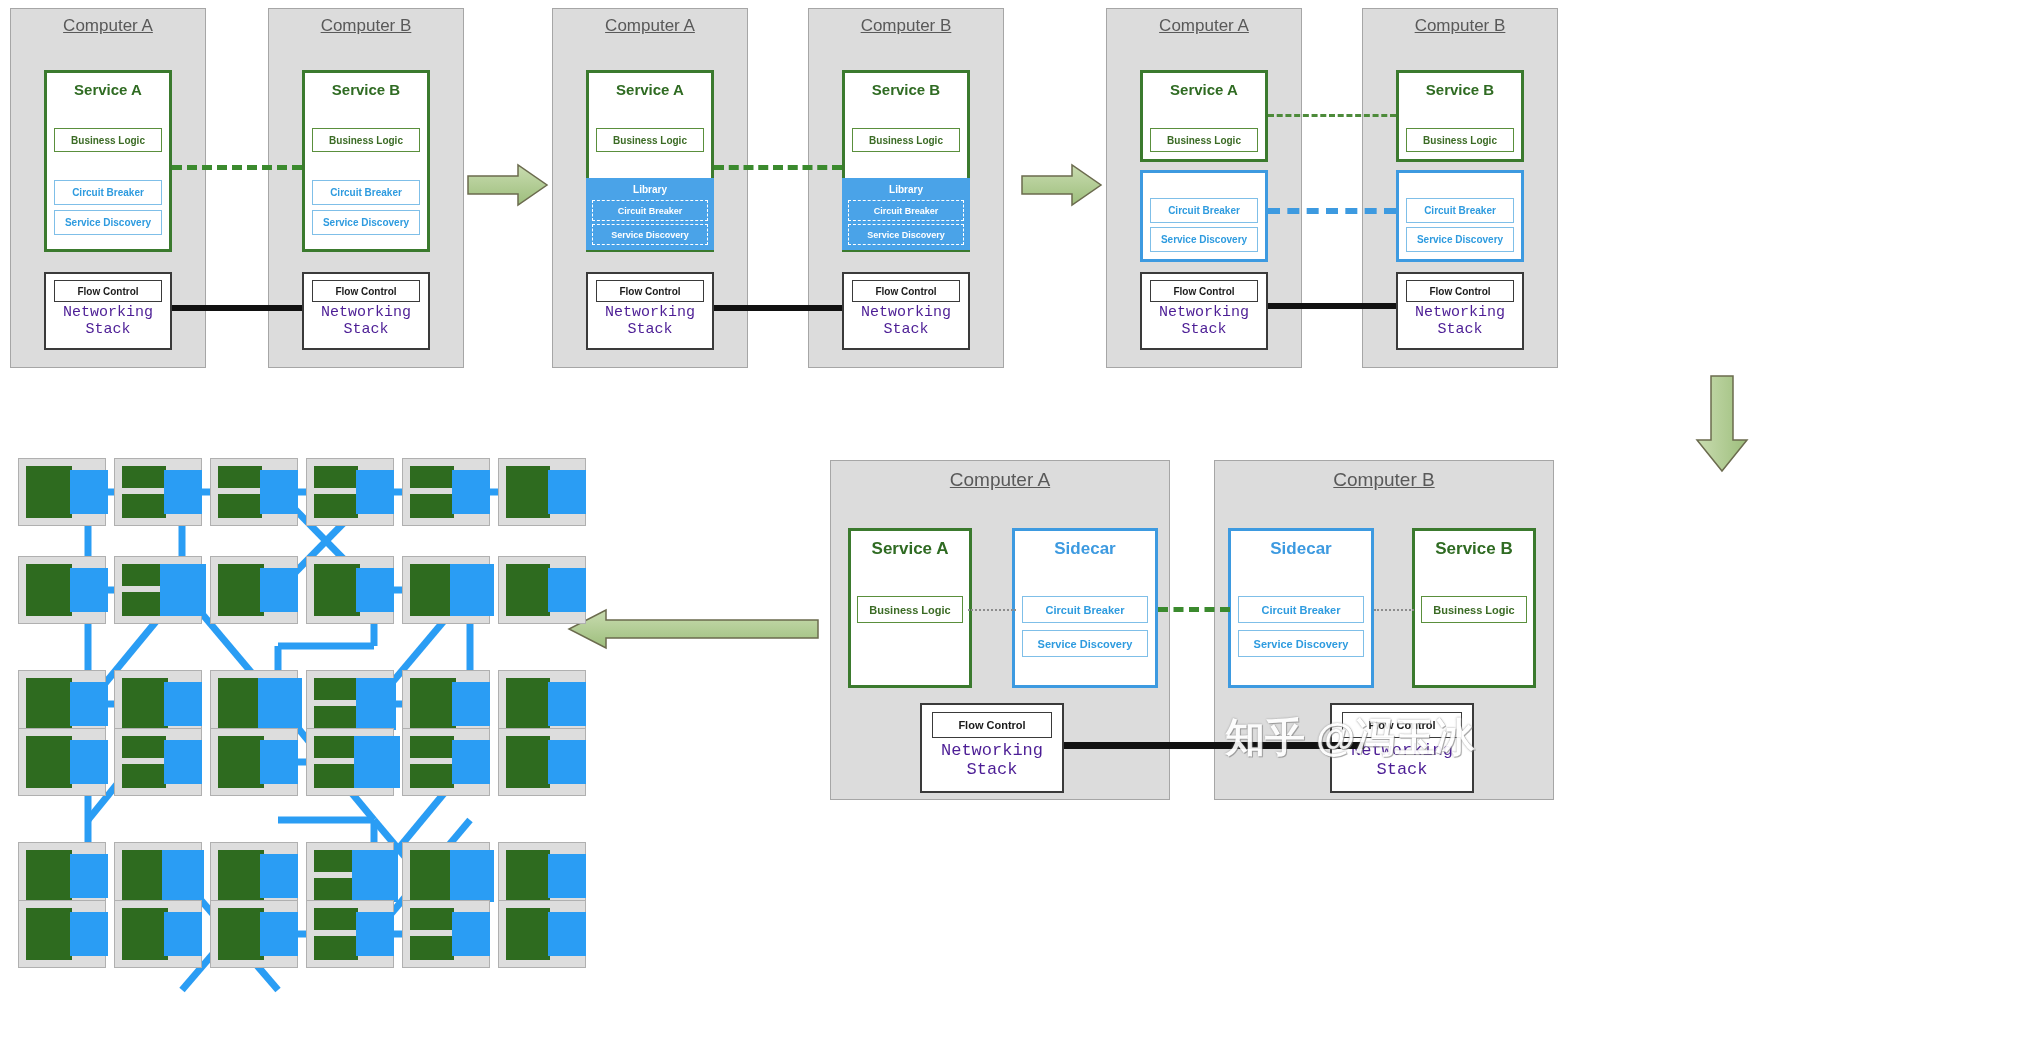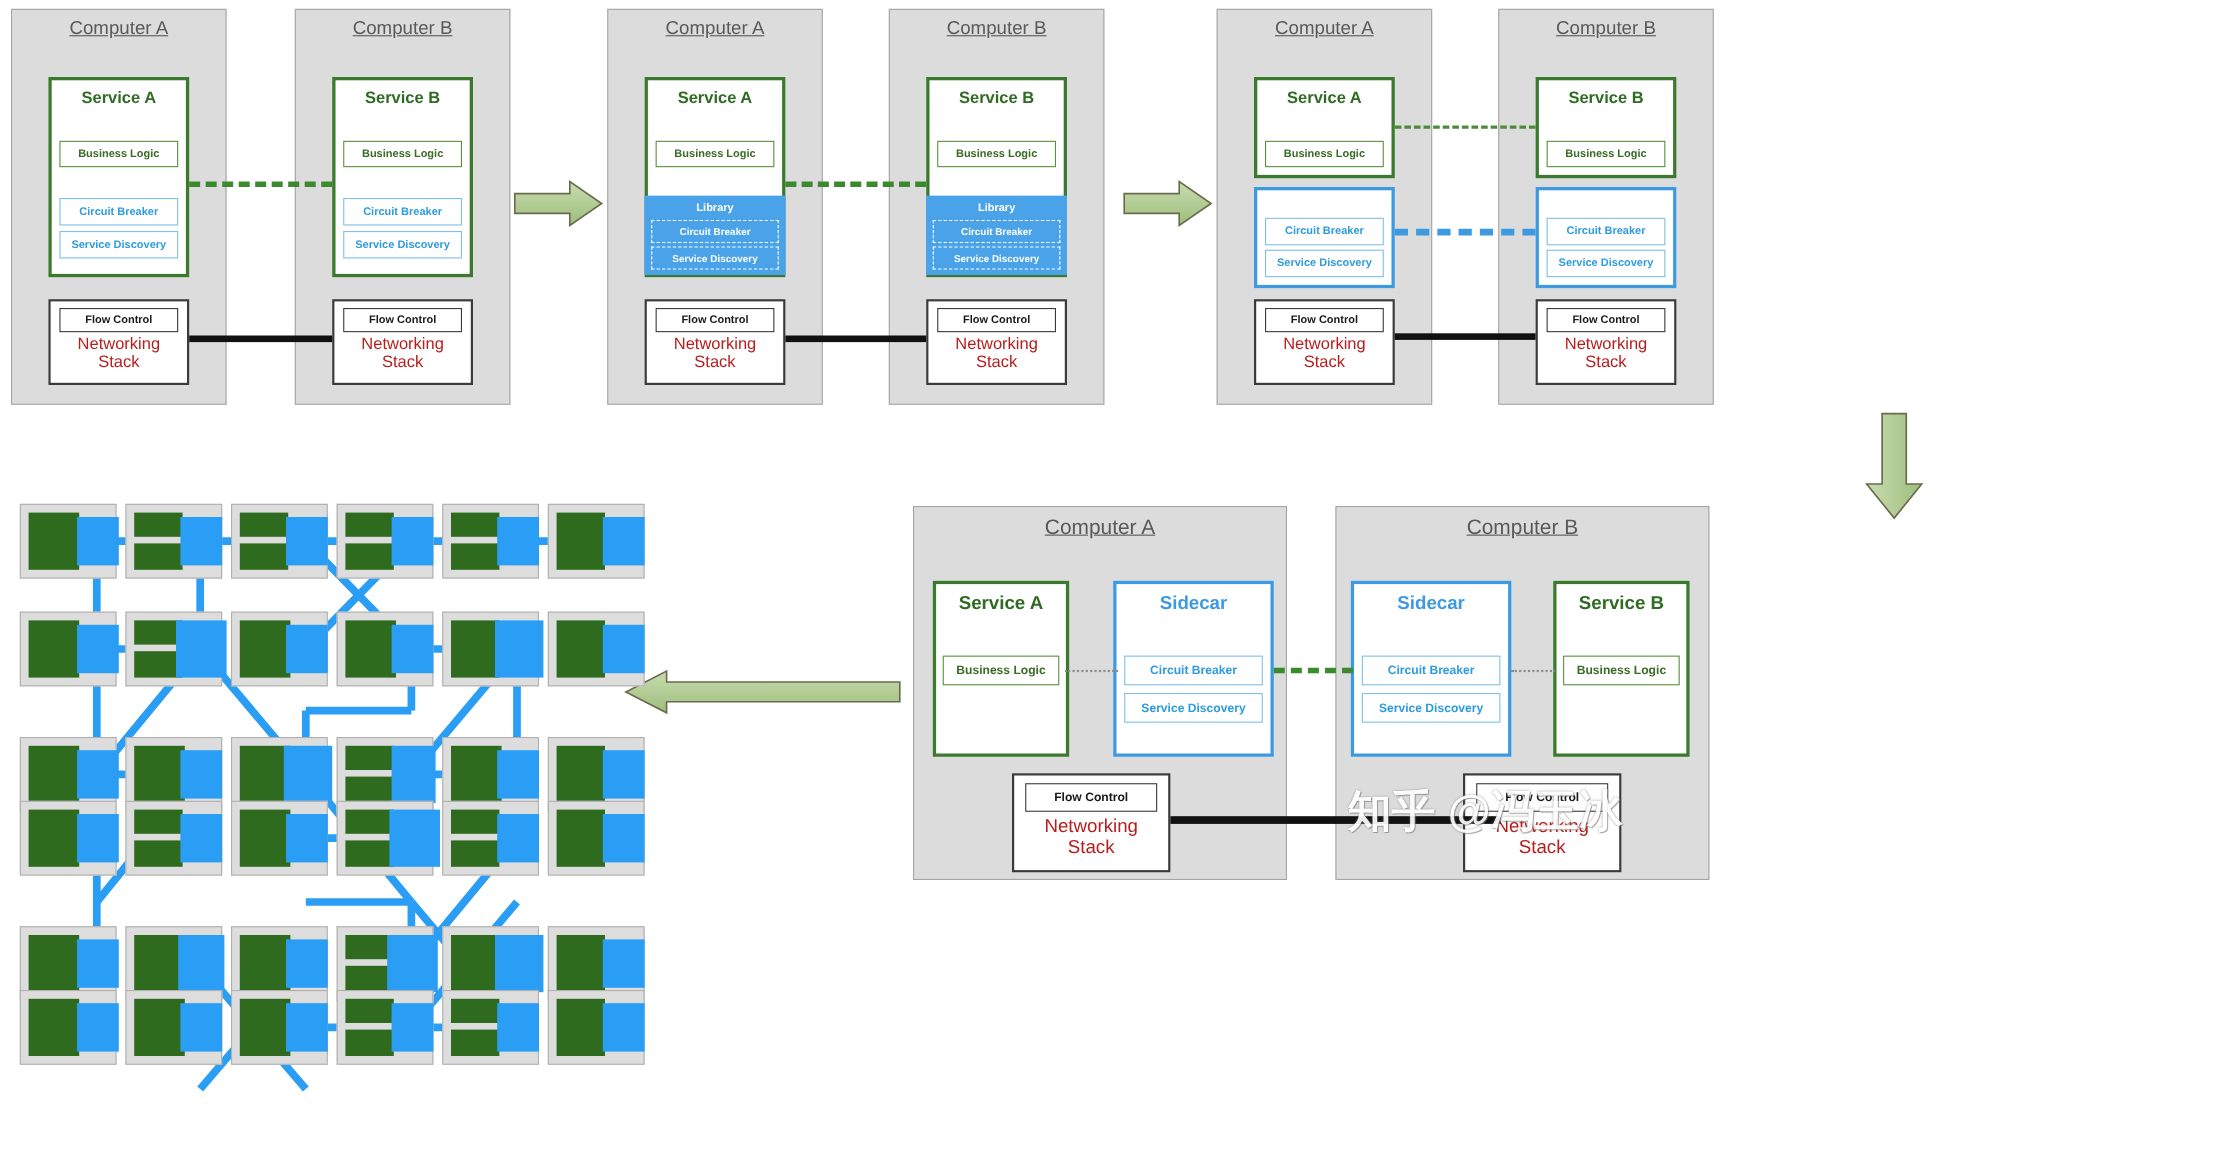--- a/index.html
+++ b/index.html
@@ -48,21 +48,21 @@
     position:absolute;box-sizing:border-box;background:#ffffff;
     border:2px solid #3a3a3a;
     display:flex;flex-direction:column;align-items:center;
   }
   .fc-box{
     box-sizing:border-box;background:#ffffff;border:1px solid #3a3a3a;
     color:#1a1a1a;font-weight:bold;
     display:flex;align-items:center;justify-content:center;
   }
   .net-label{
-    text-align:center;color:#b91c1c;line-height:1.12;
+    text-align:center;color:#4c1d95;line-height:1.12;font-family:Liberation Mono, monospace;
   }
   .wire{position:absolute;background:#111111;}
   .dash-green{position:absolute;border-top:5px dashed #3b8a2e;}
   .dash-green-thin{position:absolute;border-top:3px dashed #4d8b3a;}
   .dash-blue{position:absolute;border-top:6px dashed #3d9ae0;}
   .dot-grey{position:absolute;border-top:2px dotted #8c8c8c;}
   .arrow-r{position:absolute;}
   .mesh{position:absolute;}
   .cell{position:absolute;background:#dddddd;border:1px solid #b0b0b0;box-sizing:border-box;}
   .green-sq{position:absolute;background:#2e6b1f;}

